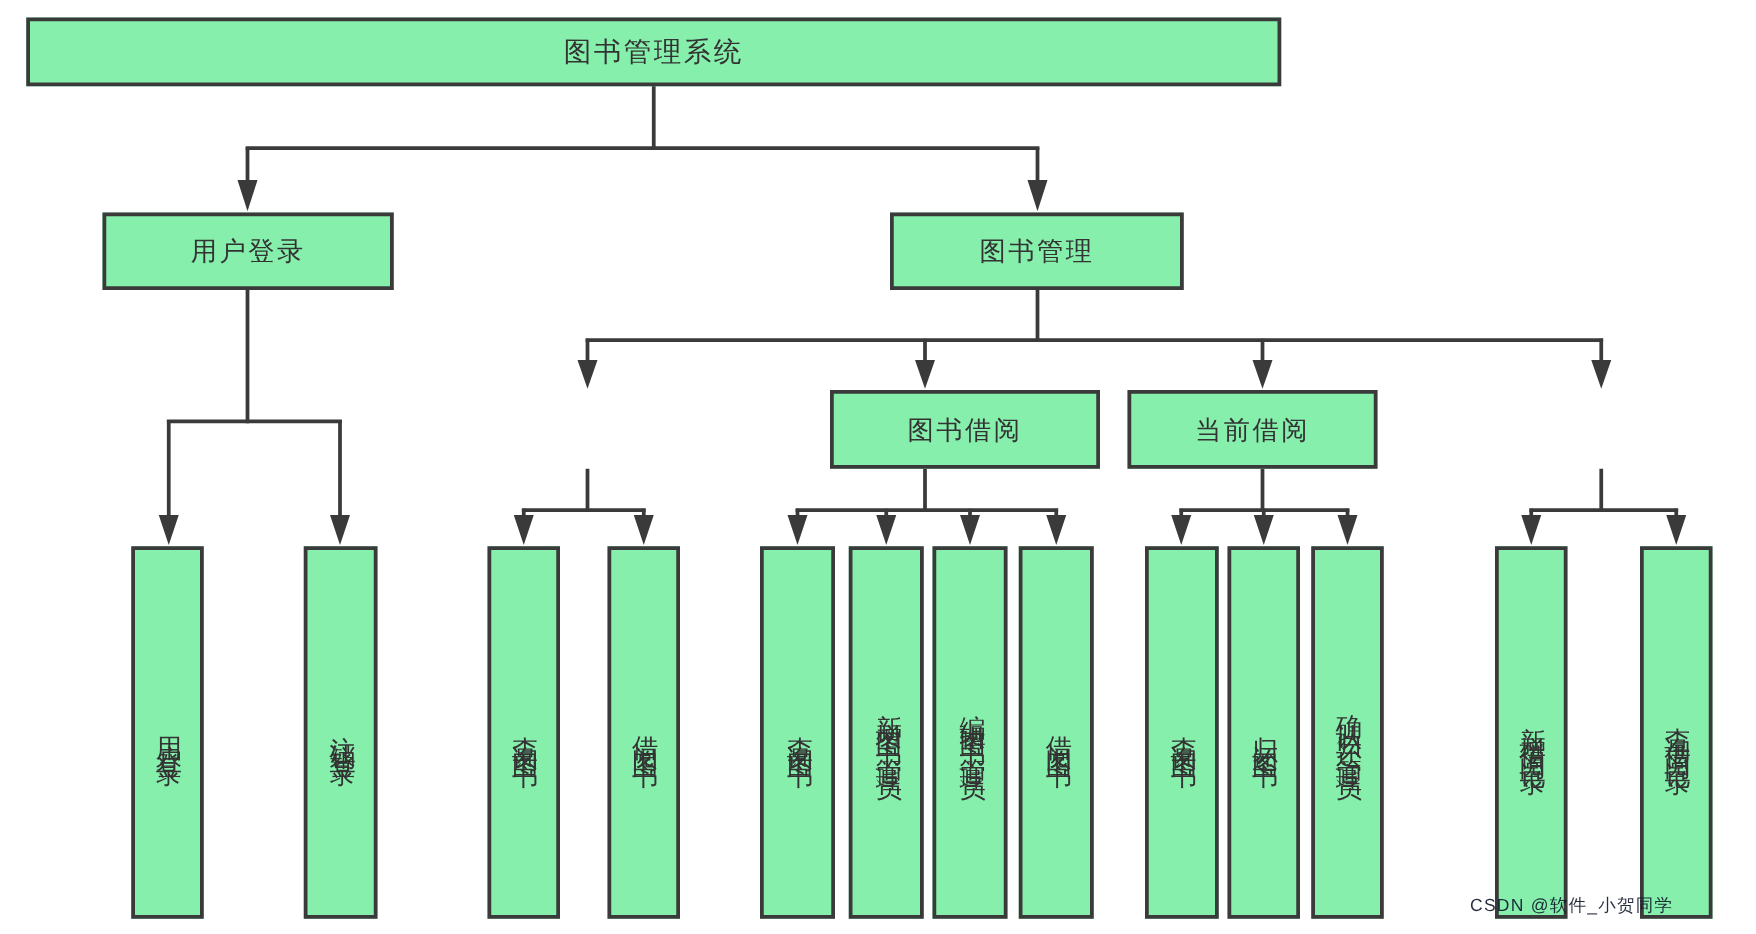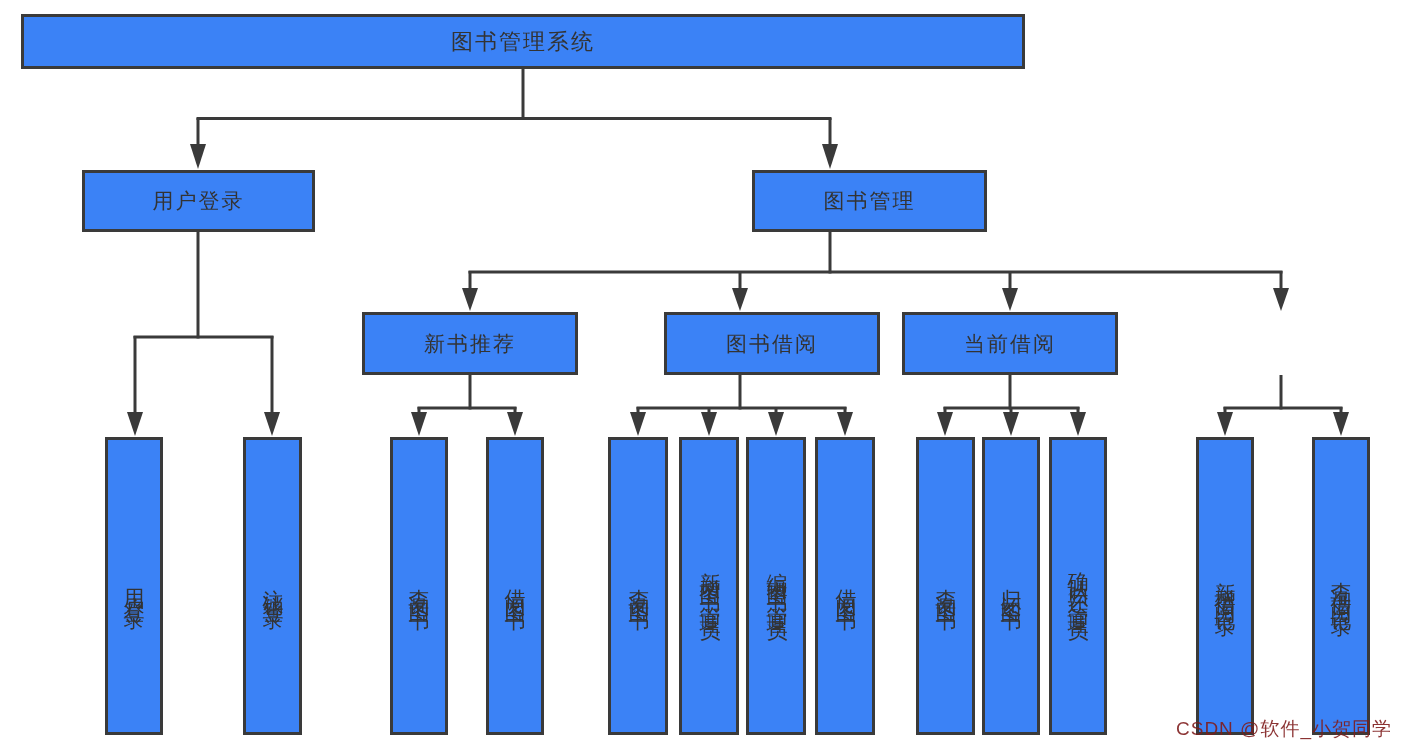--- a/index.html
+++ b/index.html
@@ -19,21 +19,21 @@
     position: absolute;
     left: 0;
     top: 0;
     width: 1405px;
     height: 747px;
   }
   .box {
     position: absolute;
     box-sizing: border-box;
     border: 3px solid #3a3a3a;
-    background: #3b82f6;
+    background: #86efac;
     color: #333333;
   }
   .h {
     display: flex;
     align-items: center;
     justify-content: center;
     font-size: 21px;
     letter-spacing: 2px;
   }
   .root {
@@ -45,22 +45,22 @@
     text-align: center;
     font-size: 21px;
     letter-spacing: 7px;
     line-height: 52px;
     padding: 4px 0;
   }
   .watermark {
     position: absolute;
     left: 1176px;
     top: 716px;
-    font-size: 19px;
-    color: #7f1d1d;
+    font-size: 14px;
+    color: #0f172a;
     letter-spacing: 1px;
     white-space: nowrap;
     opacity: 0.9;
     z-index: 5;
   }
 </style>
 </head>
 <body>
 
 <div class="canvas">
@@ -151,25 +151,24 @@
     </g>
     <g fill="#3a3a3a" stroke="none">
       <polygon points="1217,412 1233,412 1225,436"></polygon>
       <polygon points="1333,412 1349,412 1341,436"></polygon>
     </g>
   </svg>
 
   <div class="box h root" style="left:21px; top:14px; width:1004px; height:55px;">图书管理系统</div>
 
   <div class="box h" style="left:82px; top:170px; width:233px; height:62px;">用户登录</div>
-  <div class="box h" style="left:752px; top:170px; width:235px; height:62px;">图书管理</div>
+  <div class="box h" style="left:712px; top:170px; width:235px; height:62px;">图书管理</div>
 
-  <div class="box h" style="left:362px; top:312px; width:216px; height:63px;">新书推荐</div>
   <div class="box h" style="left:632px; top:312px; width:216px; height:63px;margin-left:32px;">图书借阅</div>
-  <div class="box h" style="left:902px; top:312px; width:216px; height:63px;">当前借阅</div>
+  <div class="box h" style="left:902px; top:312px; width:200px; height:63px;">当前借阅</div>
 
   <div class="box v" style="left:105px; top:437px; width:58px; height:298px;">用户登录</div>
   <div class="box v" style="left:243px; top:437px; width:59px; height:298px;">注销登录</div>
 
   <div class="box v" style="left:390px; top:437px; width:58px; height:298px;">查询图书</div>
   <div class="box v" style="left:486px; top:437px; width:58px; height:298px;">借阅图书</div>
 
   <div class="box v" style="left:608px; top:437px; width:60px; height:298px;">查询图书</div>
   <div class="box v" style="left:679px; top:437px; width:60px; height:298px;">新增图书（管理员）</div>
   <div class="box v" style="left:746px; top:437px; width:60px; height:298px;">编辑图书（管理员）</div>

